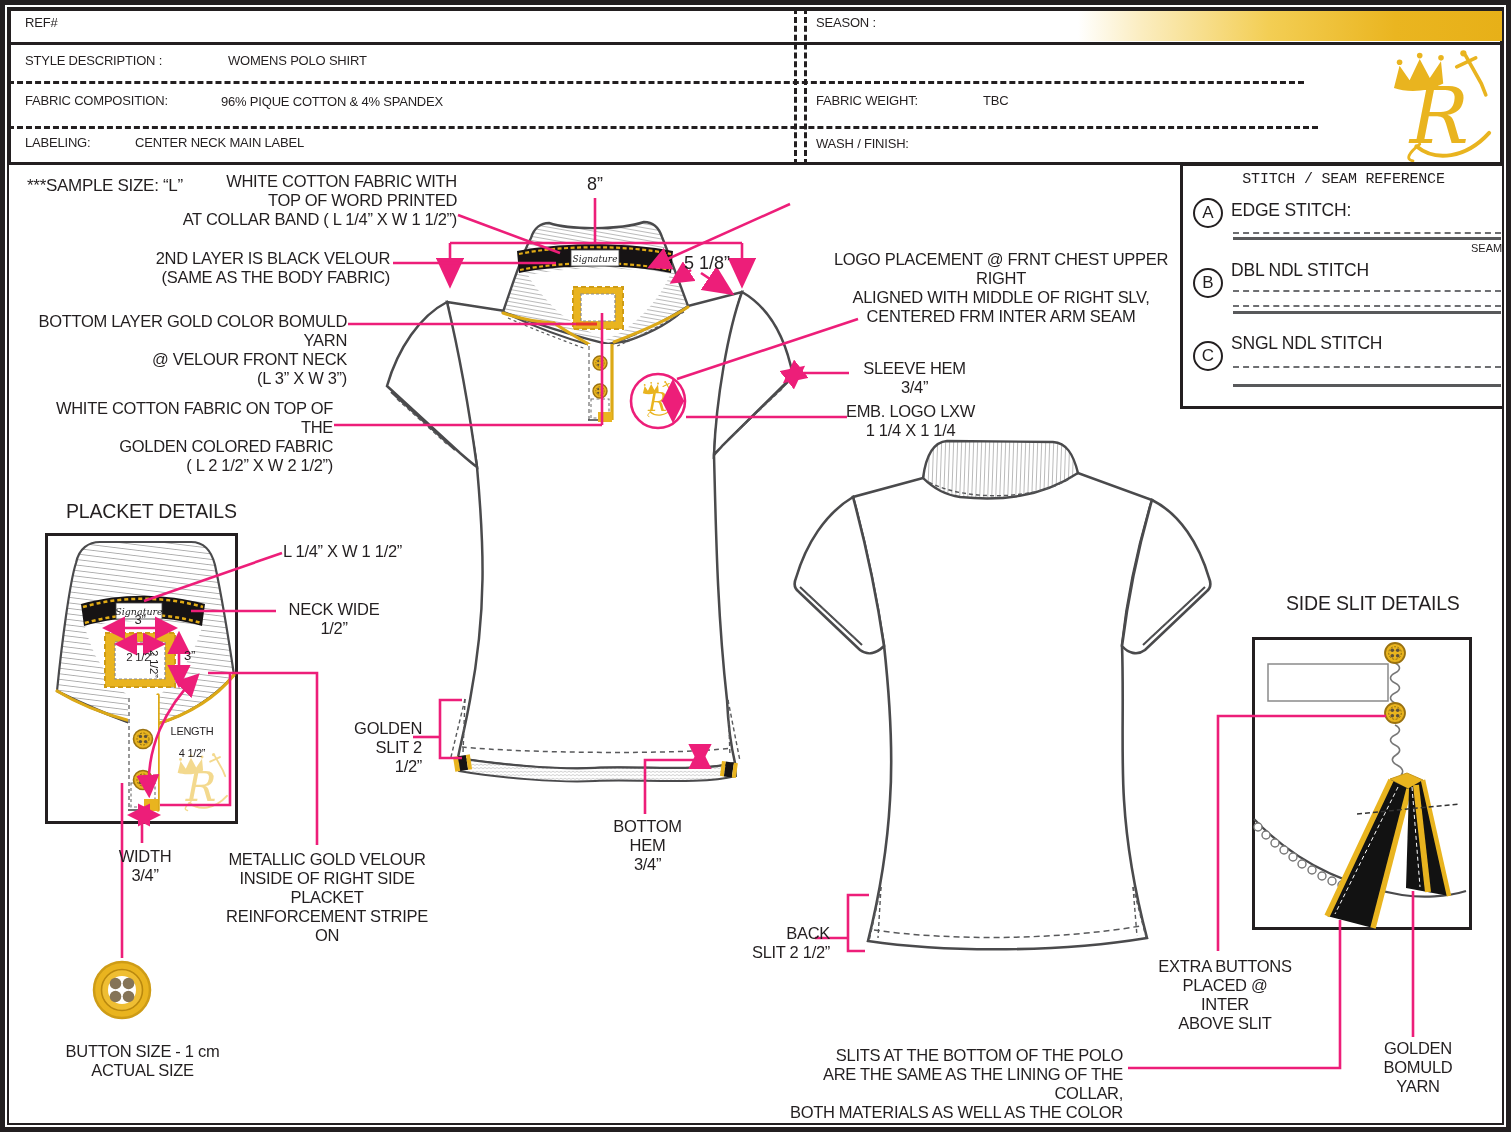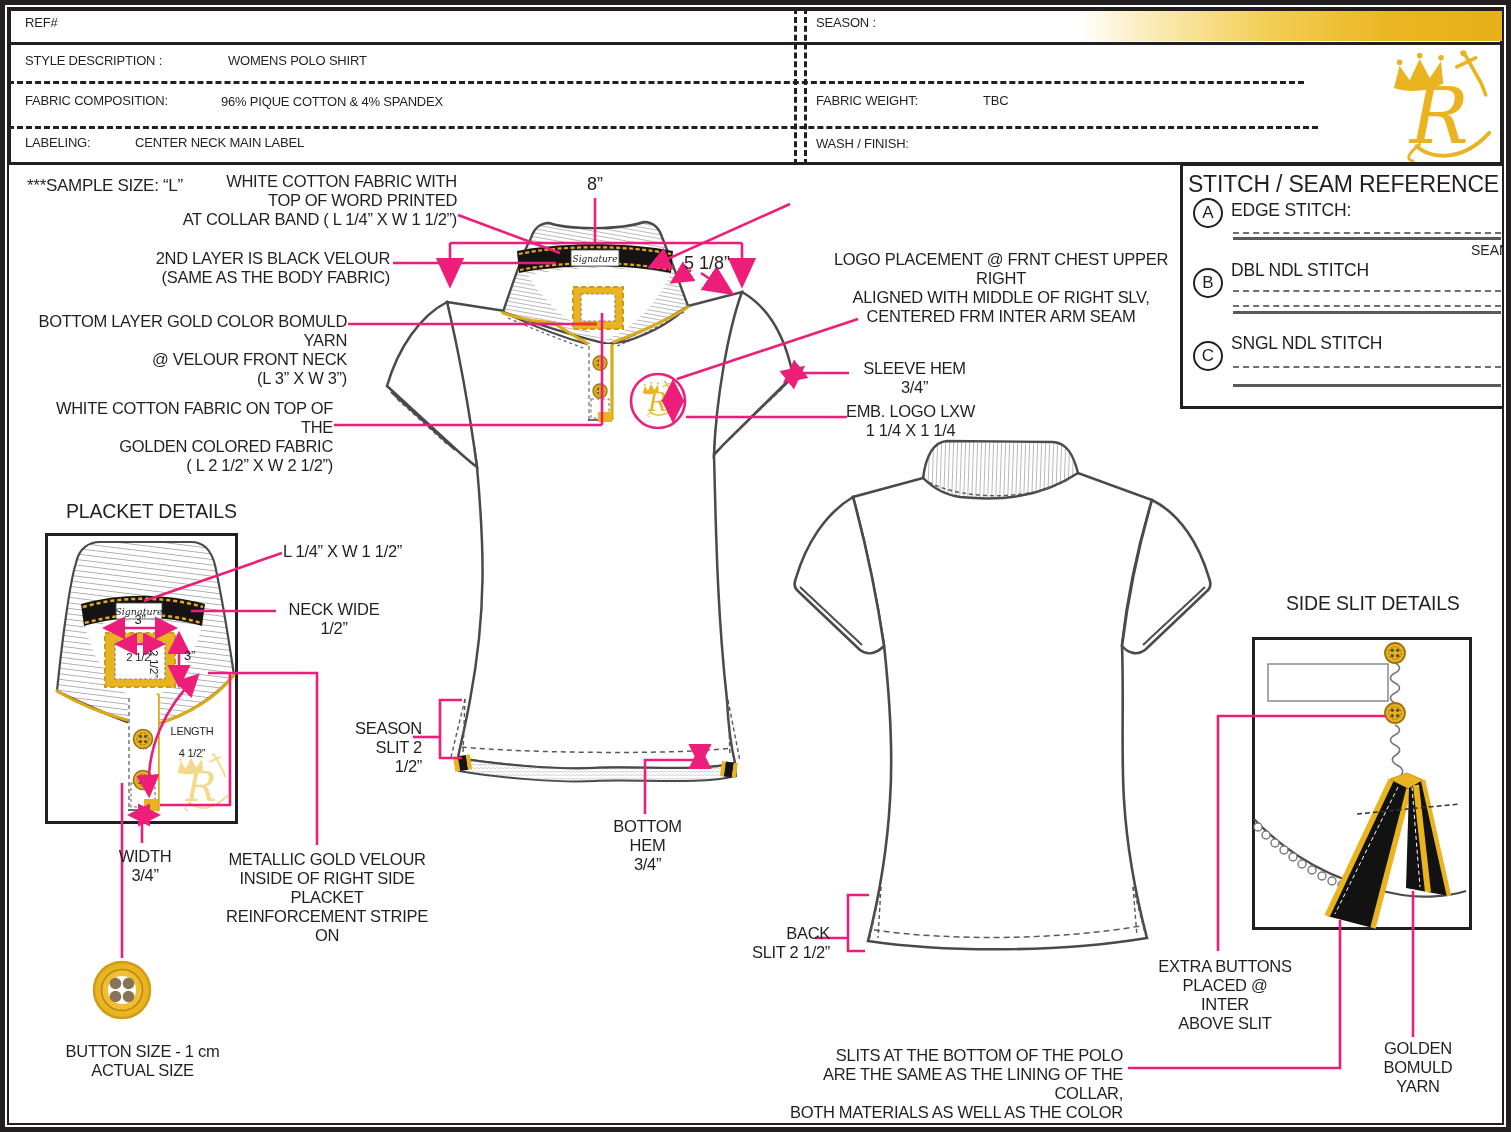--- a/index.html
+++ b/index.html
@@ -14,27 +14,27 @@
   .vdiv{left:794px;top:8px;width:13px;height:157px;border-left:3px dashed #231F20;border-right:3px dashed #231F20;z-index:6;}
   .goldbar{left:1078px;top:11px;width:424px;height:30px;z-index:6;
            background:linear-gradient(90deg,#ffffff 0%,#FBEDC0 15%,#F3CE54 45%,#EAB520 75%,#E7B018 100%);}
   .hlab{position:absolute;font-size:13px;letter-spacing:-0.2px;white-space:nowrap;z-index:8;}
   .ann{position:absolute;font-size:16.5px;line-height:19px;letter-spacing:-0.3px;z-index:60;}
   .ra{text-align:right;} .ca{text-align:center;}
   .ttl{position:absolute;font-size:19.5px;letter-spacing:-0.2px;white-space:nowrap;z-index:60;}
   .meas{position:absolute;font-size:18px;z-index:60;white-space:nowrap;}
   .sm{font-size:13px;} .xs{font-size:11.5px;}
   .stitchbox{left:1180px;top:163px;width:327px;height:246px;border:3px solid #231F20;z-index:10;background:#fff;}
-  .sb-title{position:absolute;left:0;right:0;top:5px;text-align:center;font-size:23px;letter-spacing:-0.2px;}
+  .sb-title{position:absolute;left:0;right:0;top:5px;text-align:center;font-size:15px;letter-spacing:-0.2px;font-family:Liberation Mono, monospace;}
   .sb-circ{position:absolute;width:30px;height:30px;border:2.5px solid #231F20;border-radius:50%;
            display:flex;align-items:center;justify-content:center;font-size:17px;}
   .sb-lab{position:absolute;font-size:17.5px;letter-spacing:-0.2px;}
   .ln-dash{position:absolute;height:0;border-top:2.5px dashed #6d6e71;}
   .ln-solid{position:absolute;background:#58595B;}
-  .seam{position:absolute;font-size:14px;}
+  .seam{position:absolute;font-size:11px;}
   svg text{font-family:"DejaVu Serif","Liberation Serif",serif;}
   .overlay{left:0;top:0;z-index:50;pointer-events:none;}
   .rot90{transform:rotate(90deg);transform-origin:left top;}
 </style>
 </head>
 <body>
 
 <div id="page">
 
   <svg width="0" height="0" style="position:absolute">
@@ -459,21 +459,21 @@
     <div>INSIDE OF RIGHT SIDE PLACKET</div>
     <div>REINFORCEMENT STRIPE ON</div>
   </div>
 
   <div class="ann ca" style="left:50px;top:1042px;width:185px">
     <div>BUTTON SIZE - 1 cm</div>
     <div>ACTUAL SIZE</div>
   </div>
 
   <div class="ann ra" style="left:348px;top:719px;width:74px">
-    <div>SEASON</div>
+    <div>GOLDEN</div>
     <div>SLIT 2 1/2”</div>
   </div>
 
   <div class="ann ca" style="left:595px;top:817px;width:105px">
     <div>BOTTOM HEM</div>
     <div>3/4”</div>
   </div>
 
   <div class="ann ra" style="left:748px;top:924px;width:82px">
     <div>BACK</div>

